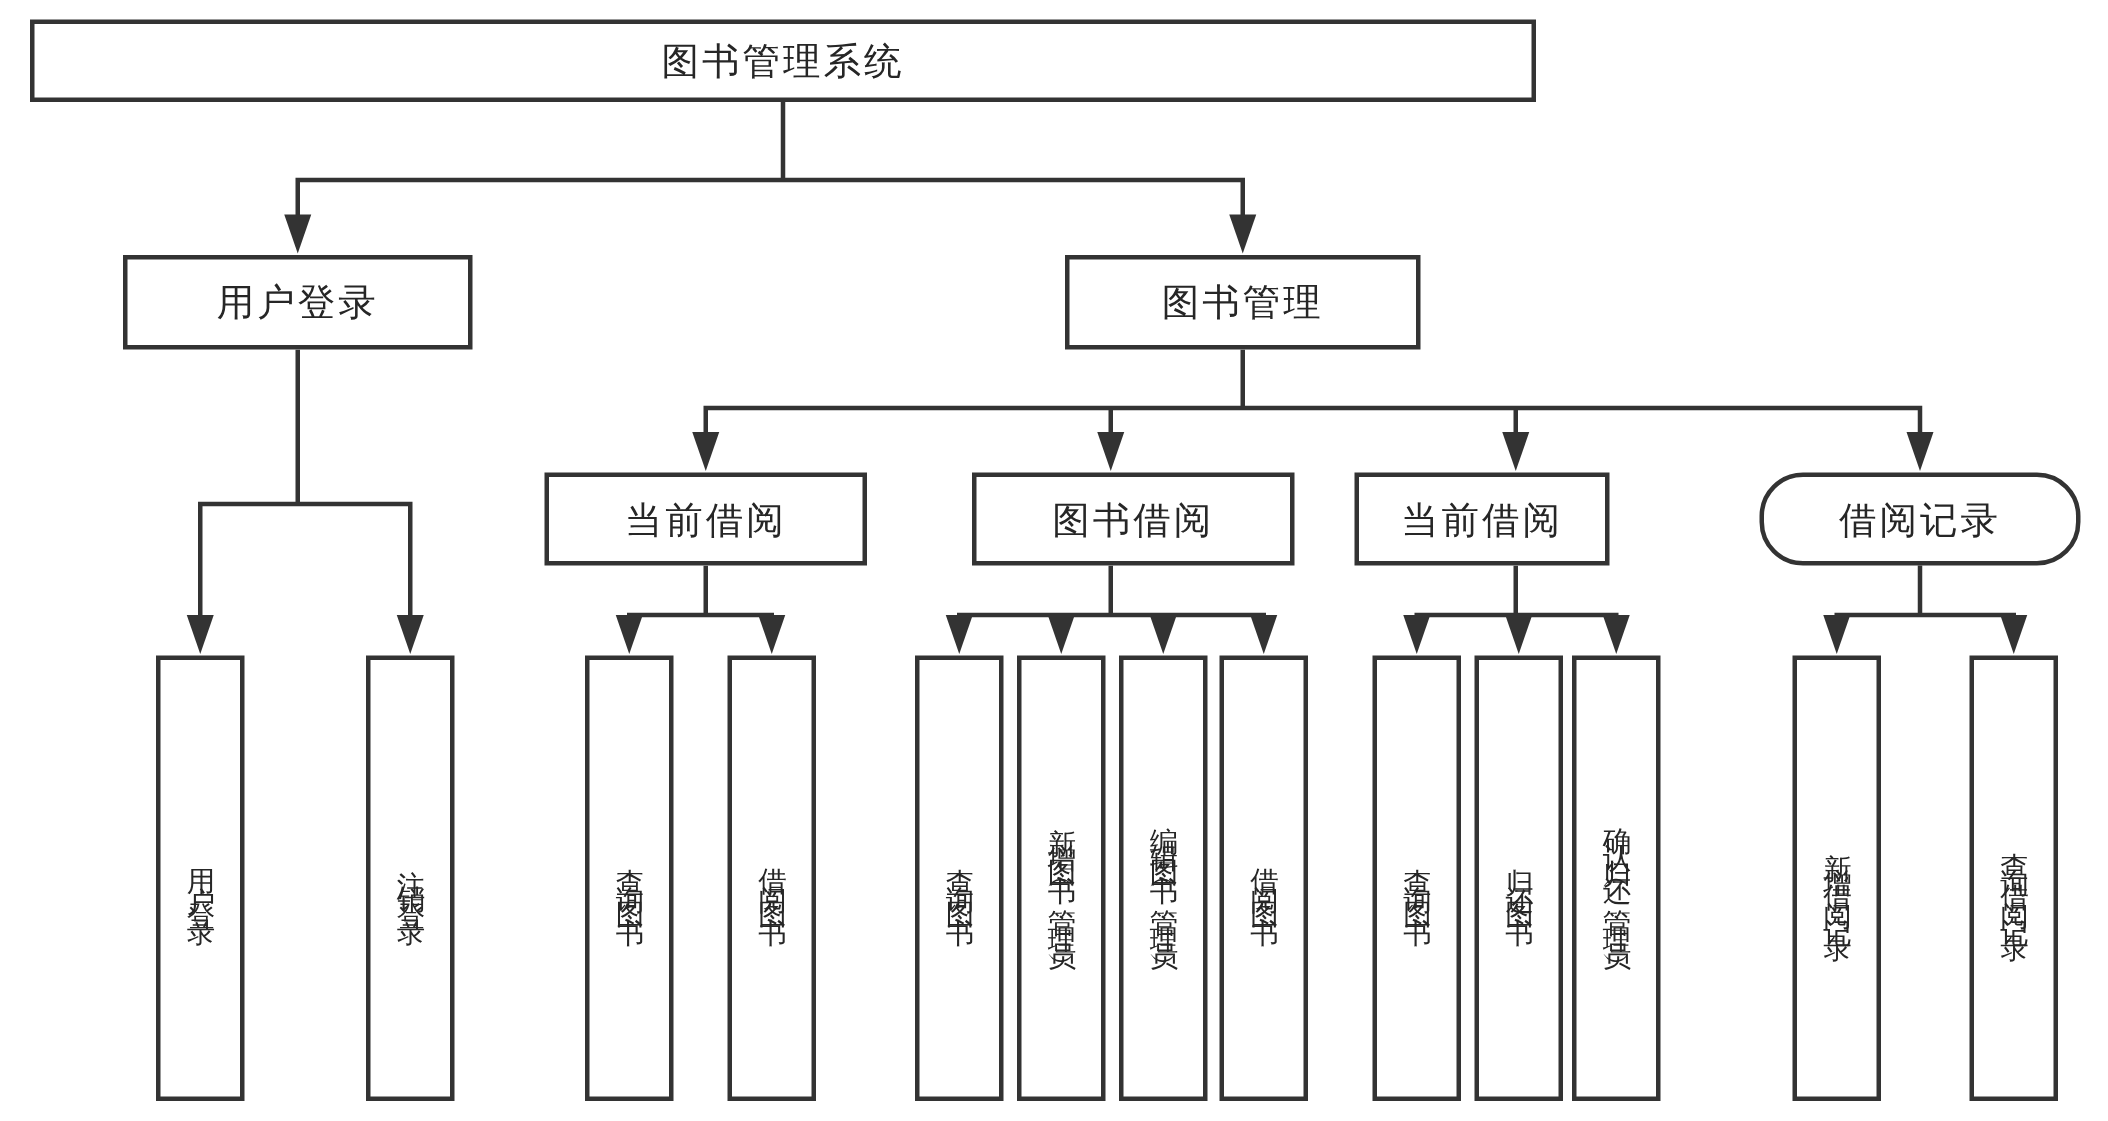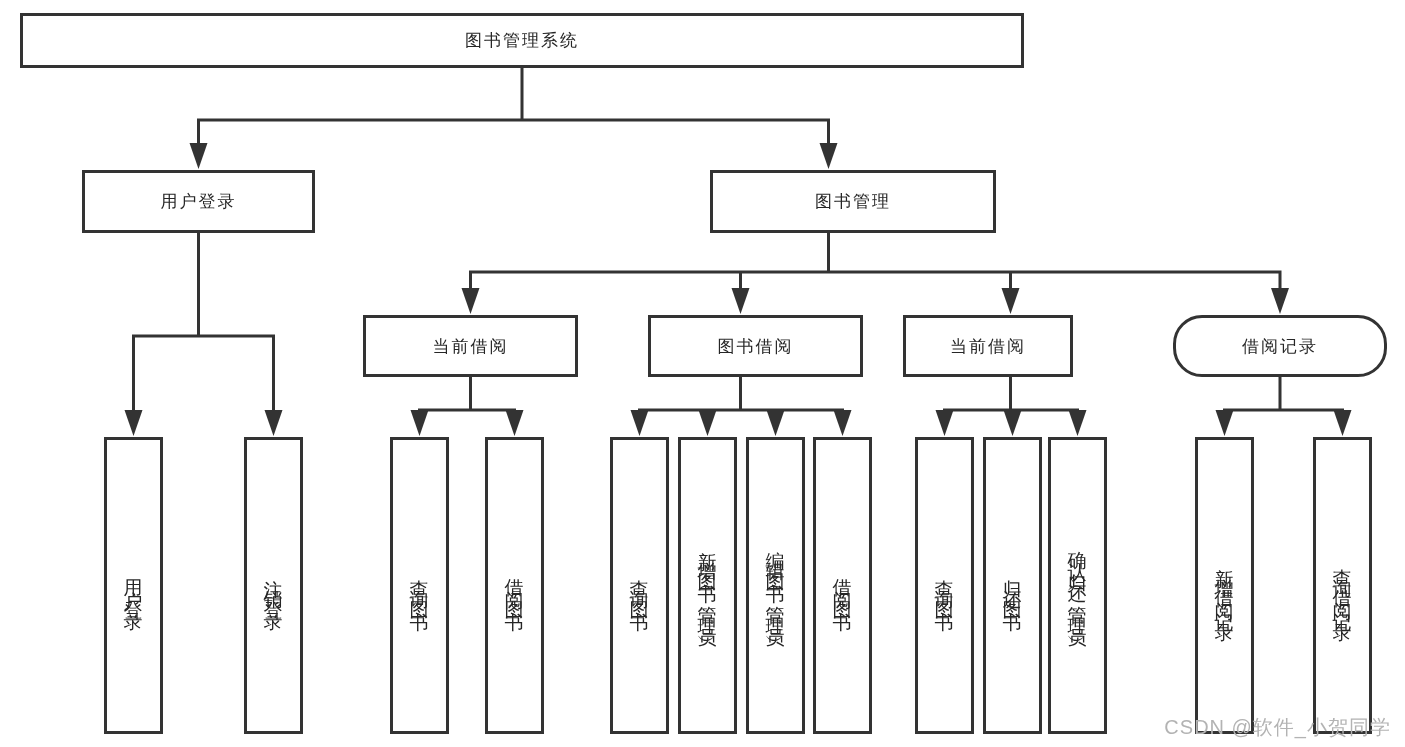--- a/index.html
+++ b/index.html
@@ -36,21 +36,21 @@
     stroke: none;
   }
   .node {
     position: absolute;
     border: 3px solid var(--line);
     background: var(--box);
     display: flex;
     align-items: center;
     justify-content: center;
     color: var(--text);
-    font-size: 17px;
+    font-size: 25px;
     letter-spacing: 2px;
     white-space: nowrap;
   }
   .leaf {
     position: absolute;
     top: 437px;
     width: 59px;
     height: 297px;
     border: 3px solid var(--line);
     background: var(--box);
@@ -120,21 +120,21 @@
     <g>
       <path d="M1280 377 L1280 410 M1223 410 L1344 410"></path>
       <polygon points="1215.5,410 1233.5,410 1224.5,436"></polygon>
       <polygon points="1333.5,410 1351.5,410 1342.5,436"></polygon>
     </g>
   </svg>
 
   <div class="node" style="left:20px; top:13px; width:1004px; height:55px;">图书管理系统</div>
 
   <div class="node" style="left:82px; top:170px; width:233px; height:63px;">用户登录</div>
-  <div class="node" style="left:710px; top:170px; width:286px; height:63px;">图书管理</div>
+  <div class="node" style="left:710px; top:170px; width:237px; height:63px;">图书管理</div>
 
   <div class="node" style="left:363px; top:315px; width:215px; height:62px;">当前借阅</div>
   <div class="node" style="left:633px; top:315px; width:215px; height:62px;margin-left:15px;">图书借阅</div>
   <div class="node" style="left:903px; top:315px; width:170px; height:62px;">当前借阅</div>
   <div class="node" style="left:1173px; top:315px; width:214px; height:62px;border-radius:29px;">借阅记录</div>
 
   <div class="leaf" style="left:104px;">
     <span>用户登录</span>
   </div>
   <div class="leaf" style="left:244px;">
@@ -171,15 +171,14 @@
     <span>确认归还（管理员）</span>
   </div>
 
   <div class="leaf" style="left:1195px;">
     <span>新增借阅记录</span>
   </div>
   <div class="leaf" style="left:1313px;">
     <span>查询借阅记录</span>
   </div>
 
-  <div class="watermark">CSDN @软件_小贺同学</div>
 
 </div>
 
 </body></html>

